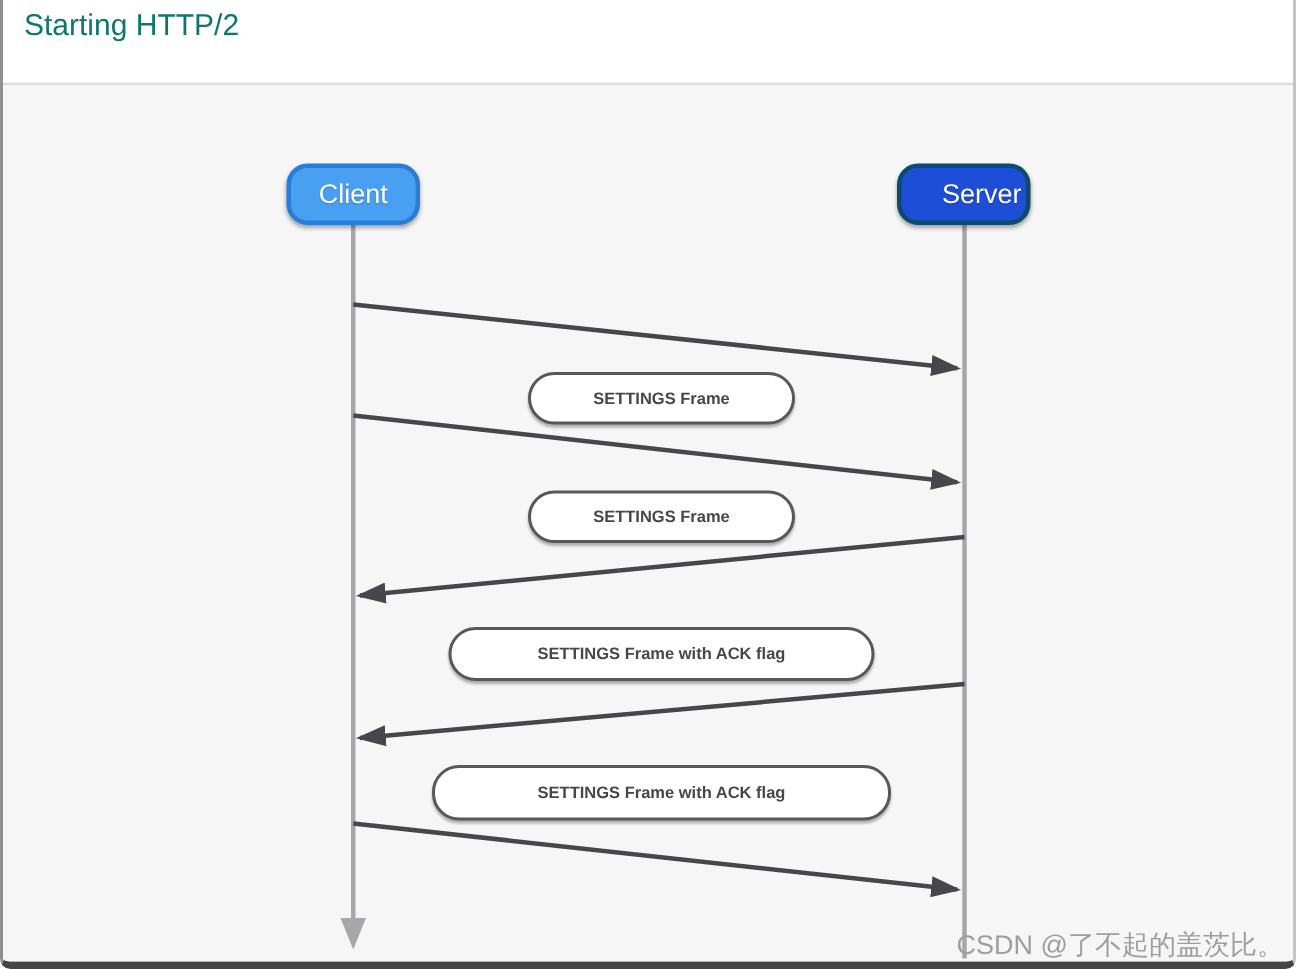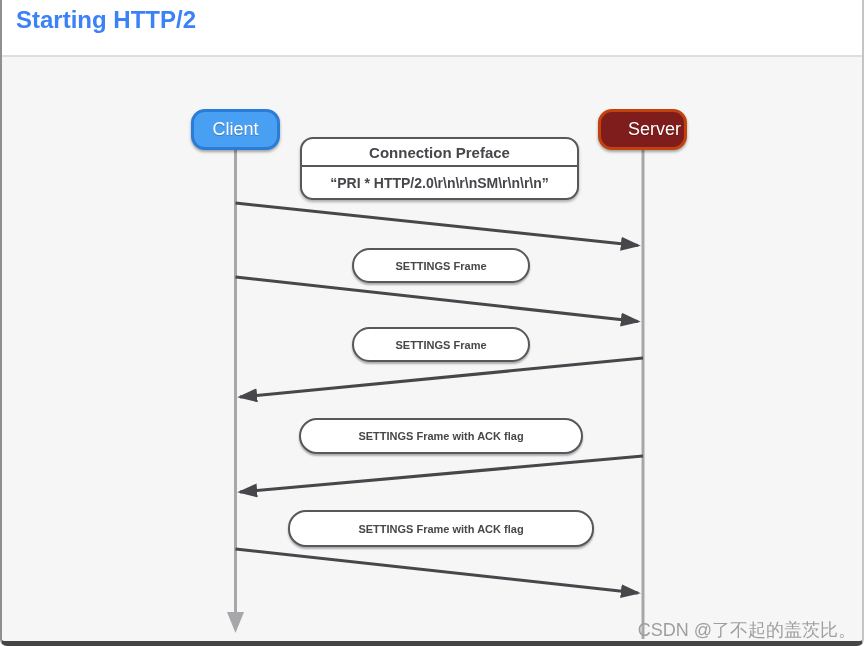--- a/index.html
+++ b/index.html
@@ -5,39 +5,39 @@
   html,body{margin:0;padding:0;background:#ffffff;}
   #page{
     position:relative;width:864px;height:646px;overflow:hidden;
     background:#ffffff;box-sizing:border-box;
     border-left:2px solid #8f8f8f;border-right:2px solid #c4c4c4;
     border-bottom:5px solid #454545;border-radius:0 0 7px 7px;
     font-family:"Liberation Sans", sans-serif;
   }
   .title{
     position:absolute;left:14px;top:6px;
-    font-size:24px;font-weight:700;color:#3b82f6;letter-spacing:0;
+    font-size:20px;font-weight:400;color:#0f766e;letter-spacing:0;
   }
   .divider{
     position:absolute;left:0;top:55px;width:100%;height:2px;background:#dedede;
   }
   .panel{
     position:absolute;left:0;top:57px;right:0;bottom:0;background:#f6f6f7;
   }
   svg.wires{position:absolute;left:0;top:0;width:864px;height:646px;pointer-events:none;}
   .badge{
     position:absolute;width:89px;height:41px;border-radius:14px;
     display:flex;align-items:center;justify-content:center;
     color:#ffffff;font-size:18px;font-weight:400;
     box-shadow:0 2px 3px rgba(0,0,0,0.35);
     text-shadow:0 1px 1px rgba(0,0,0,0.25);
     box-sizing:border-box;
   }
   .badge.client{left:189px;top:109px;background:#49a0f3;border:3px solid #2a7cd9;}
-  .badge.server{left:596px;top:109px;background:#7f1d1d;border:3px solid #c2410c;padding-left:24px;}
+  .badge.server{left:596px;top:109px;background:#1d4ed8;border:3px solid #0c4a6e;padding-left:24px;}
   .preface-box{
     position:absolute;left:298px;top:137px;width:279px;height:63px;
     background:#ffffff;border:2.5px solid #58585c;border-radius:13px;
     box-shadow:0 2px 3px rgba(0,0,0,0.3);
     box-sizing:border-box;display:flex;flex-direction:column;overflow:hidden;
   }
   .preface-top{
     flex:0 0 26px;border-bottom:2px solid #58585c;
     display:flex;align-items:center;justify-content:center;
     font-size:15px;font-weight:700;color:#47474b;
@@ -90,24 +90,20 @@
     <line x1="233.5" y1="549" x2="636" y2="593" stroke="#47474b" stroke-width="3" marker-end="url(#ah)"></line>
   </svg>
 
   <div class="badge client">
     <span>Client</span>
   </div>
   <div class="badge server">
     <span>Server</span>
   </div>
 
-  <div class="preface-box">
-    <div class="preface-top">Connection Preface</div>
-    <div class="preface-bottom">“PRI * HTTP/2.0\r\n\r\nSM\r\n\r\n”</div>
-  </div>
 
   <div class="pill sf1">SETTINGS Frame</div>
   <div class="pill sf2">SETTINGS Frame</div>
   <div class="pill ack1">SETTINGS Frame with ACK flag</div>
   <div class="pill ack2">SETTINGS Frame with ACK flag</div>
 
   <div class="watermark">CSDN @了不起的盖茨比。</div>
 
 </div>
 

